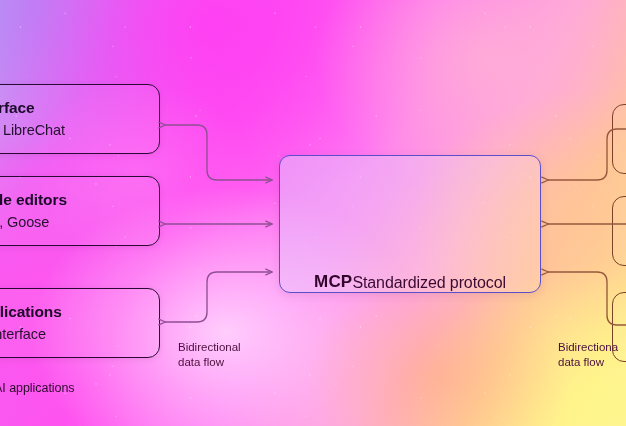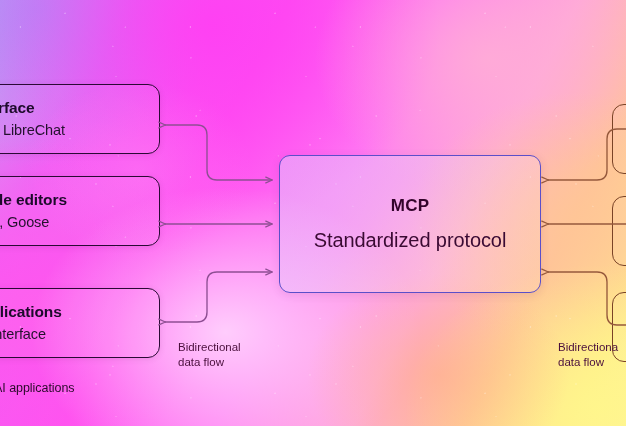--- a/index.html
+++ b/index.html
@@ -156,33 +156,32 @@
     height: 138px;
     box-sizing: border-box;
     border: 1.6px solid #5b4fc9;
     border-radius: 11px;
     background: linear-gradient(128deg,
        rgba(226,198,255,0.52) 0%,
        rgba(234,200,250,0.46) 38%,
        rgba(252,206,216,0.44) 70%,
        rgba(255,214,180,0.42) 100%);
     display: flex;
-    flex-direction: column;
-    align-items: center;
+    align-items: flex-end;
     justify-content: center;
     box-shadow: 0 2px 10px rgba(70,20,80,0.10);
   }
   #mcp-box .mcp-title {
     font-size: 17px;
     font-weight: bold;
     color: #33042b;
     letter-spacing: 0.2px;
   }
   #mcp-box .mcp-sub {
-    font-size: 20px;
+    font-size: 16px;
     color: #3a0a33;
     margin-top: 13px;
     letter-spacing: -0.1px;
   }
 
   
   #connectors {
     position: absolute;
     inset: 0;
     pointer-events: none;

